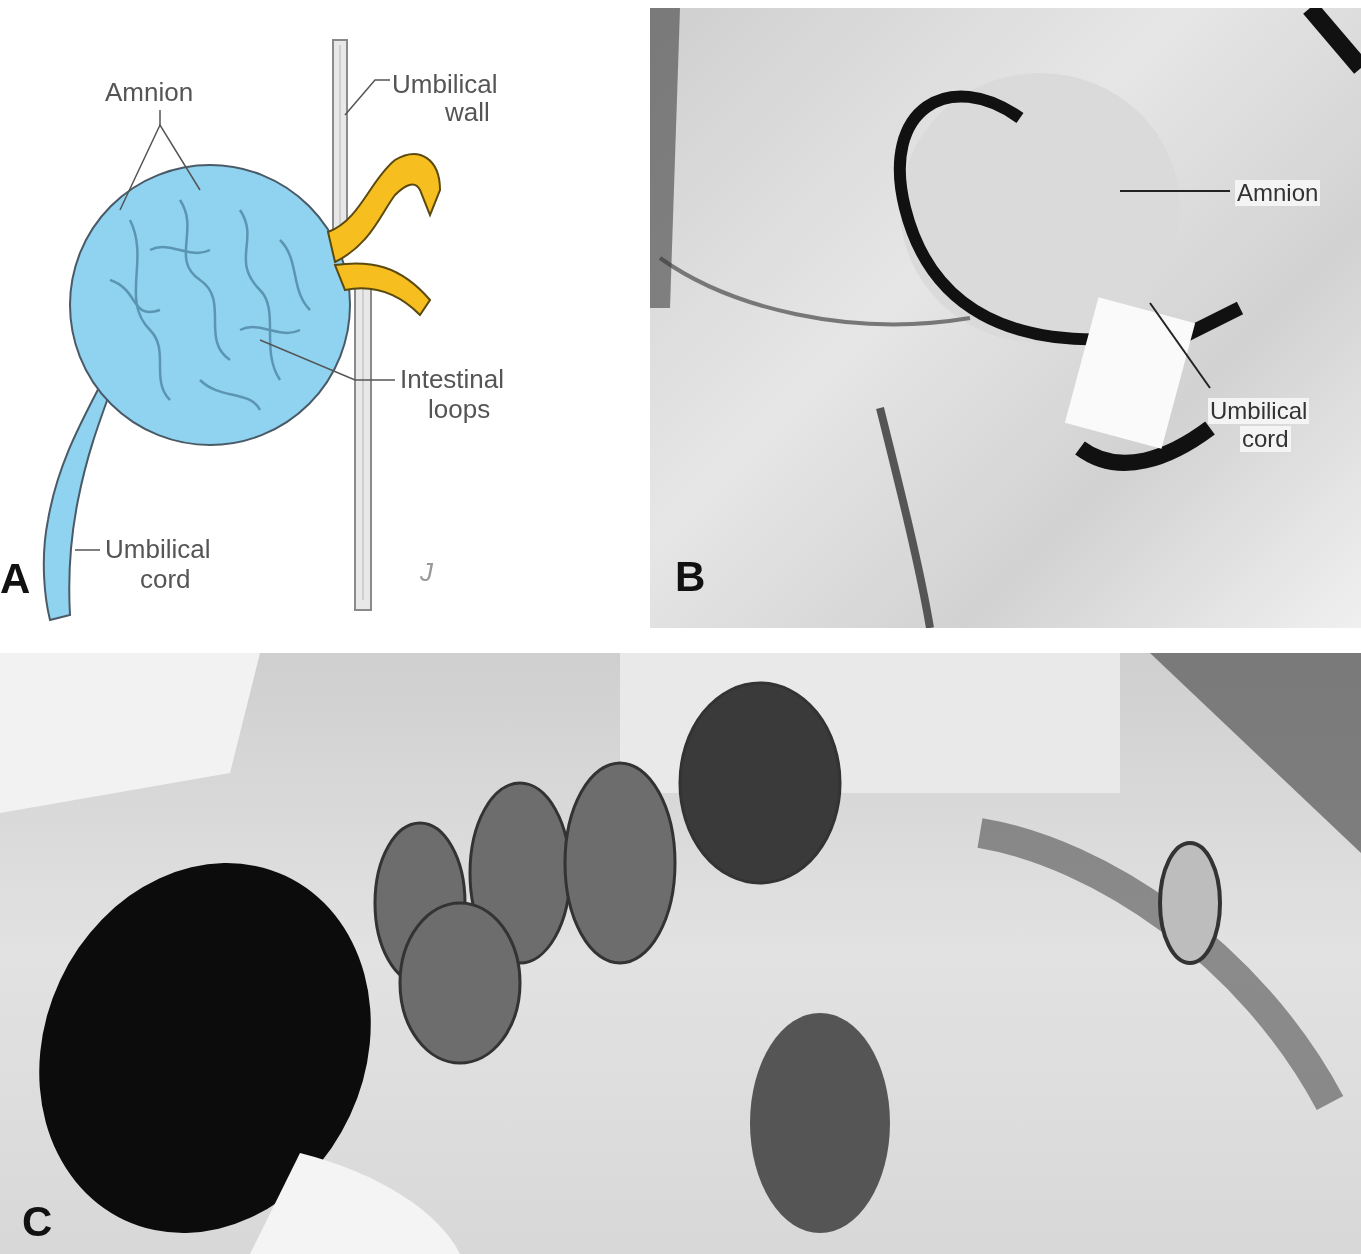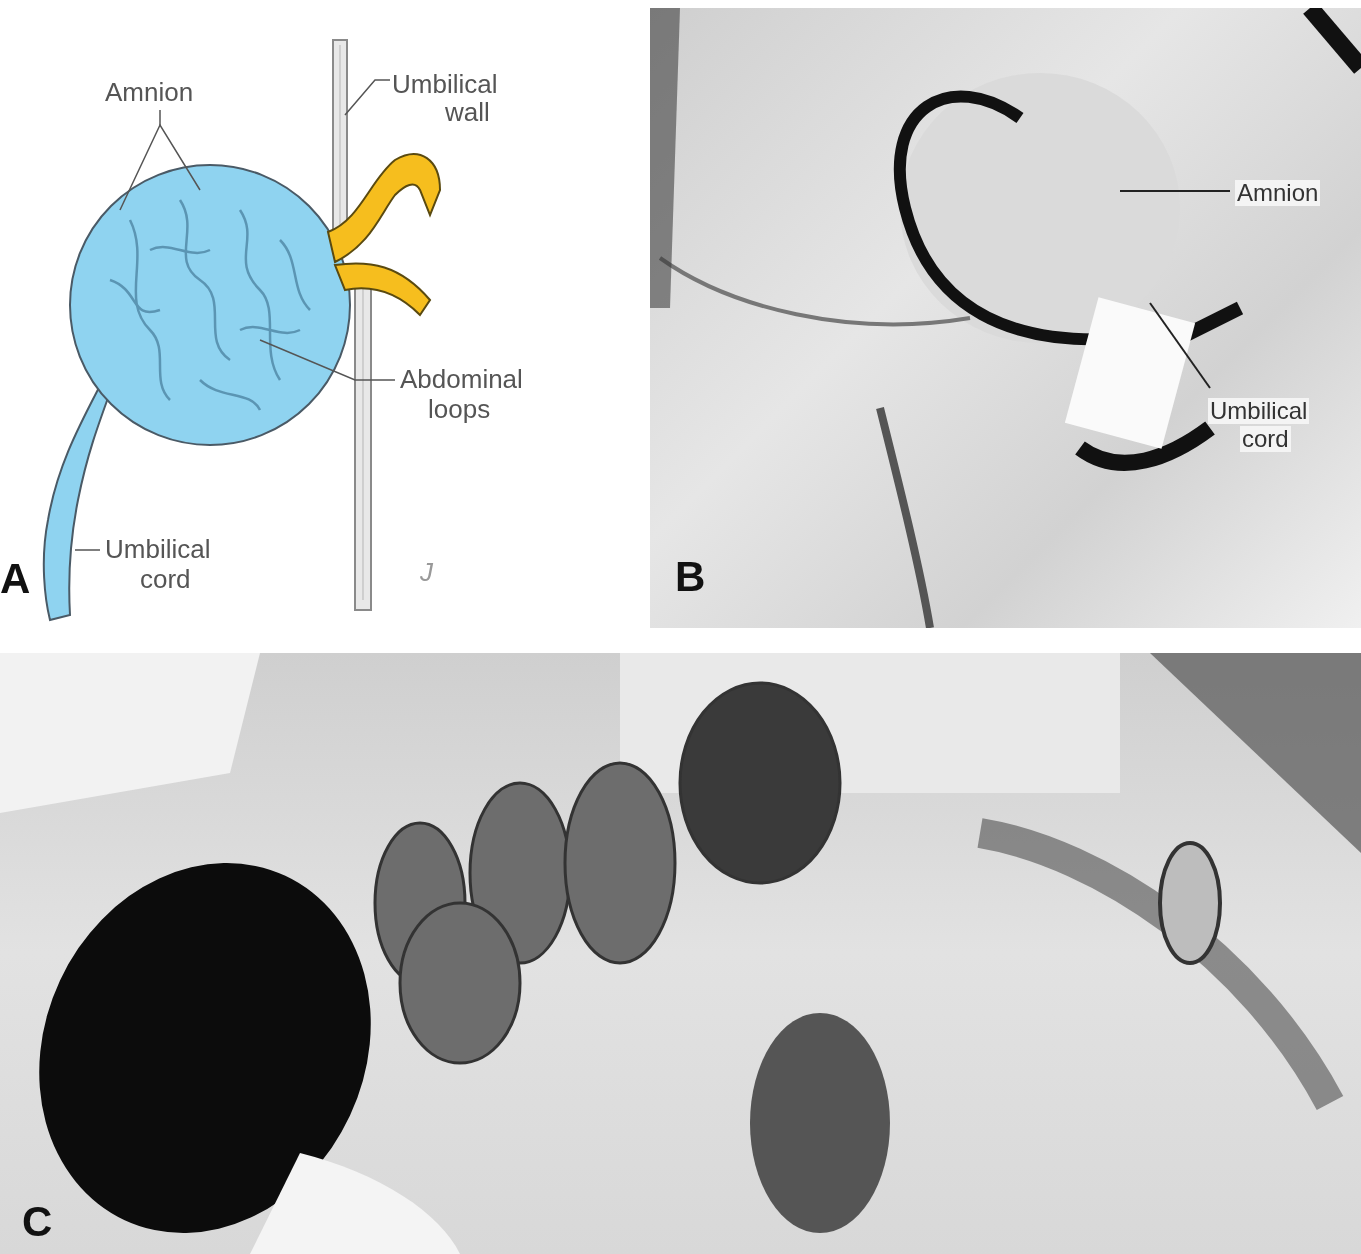--- a/index.html
+++ b/index.html
@@ -50,21 +50,21 @@
       <polyline points="120,210 160,125 200,190"></polyline>
       <line x1="160" y1="125" x2="160" y2="110"></line>
       <polyline points="345,115 375,80 390,80"></polyline>
       <polyline points="260,340 355,380 395,380"></polyline>
       <line x1="75" y1="550" x2="100" y2="550"></line>
     </g>
   </svg>
   <div class="lbl" style="left:105px;top:78px;">Amnion</div>
   <div class="lbl" style="left:392px;top:70px;">Umbilical</div>
   <div class="lbl" style="left:445px;top:98px;text-align:right;">wall</div>
-  <div class="lbl" style="left:400px;top:365px;">Abdominal</div>
+  <div class="lbl" style="left:400px;top:365px;">Intestinal</div>
   <div class="lbl" style="left:428px;top:395px;text-align:right;">loops</div>
   <div class="lbl" style="left:105px;top:535px;">Umbilical</div>
   <div class="lbl" style="left:140px;top:565px;">cord</div>
   <div class="lbl" style="left:420px;top:558px;font-style:italic;color:#999;">J</div>
   <div class="panel-letter" style="left:0;top:555px;">A</div>
 </div>
 
 <div class="panel" id="panel-b">
   <svg width="711" height="620">
     <ellipse cx="390" cy="200" rx="140" ry="135" fill="#dadada"></ellipse>

